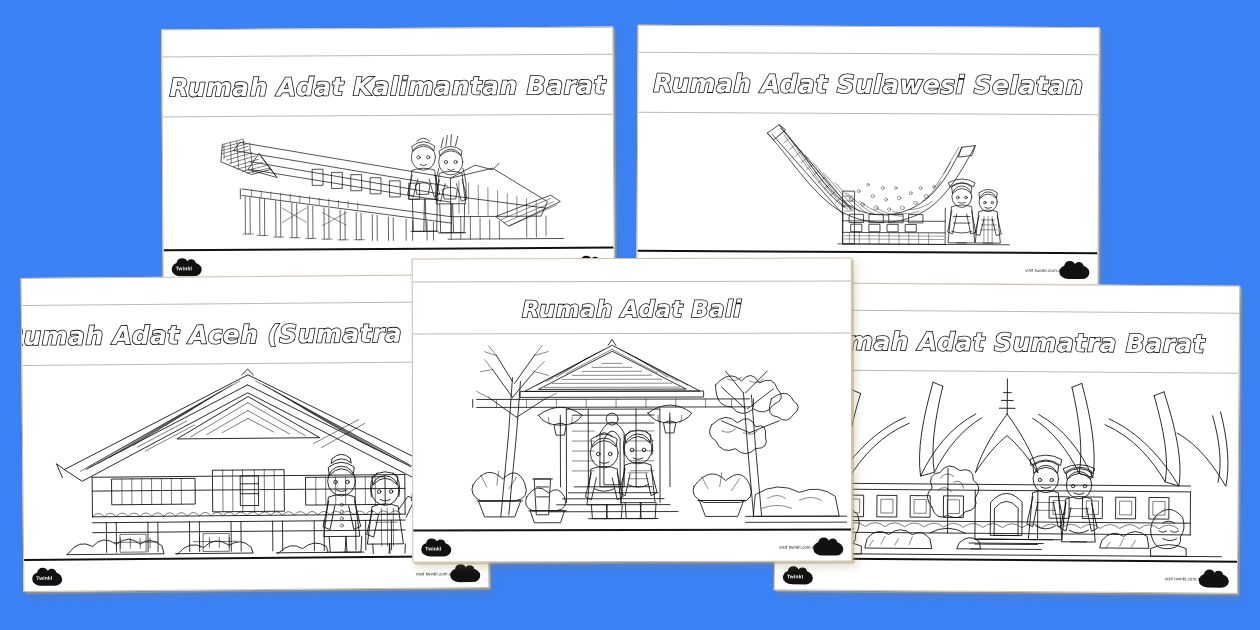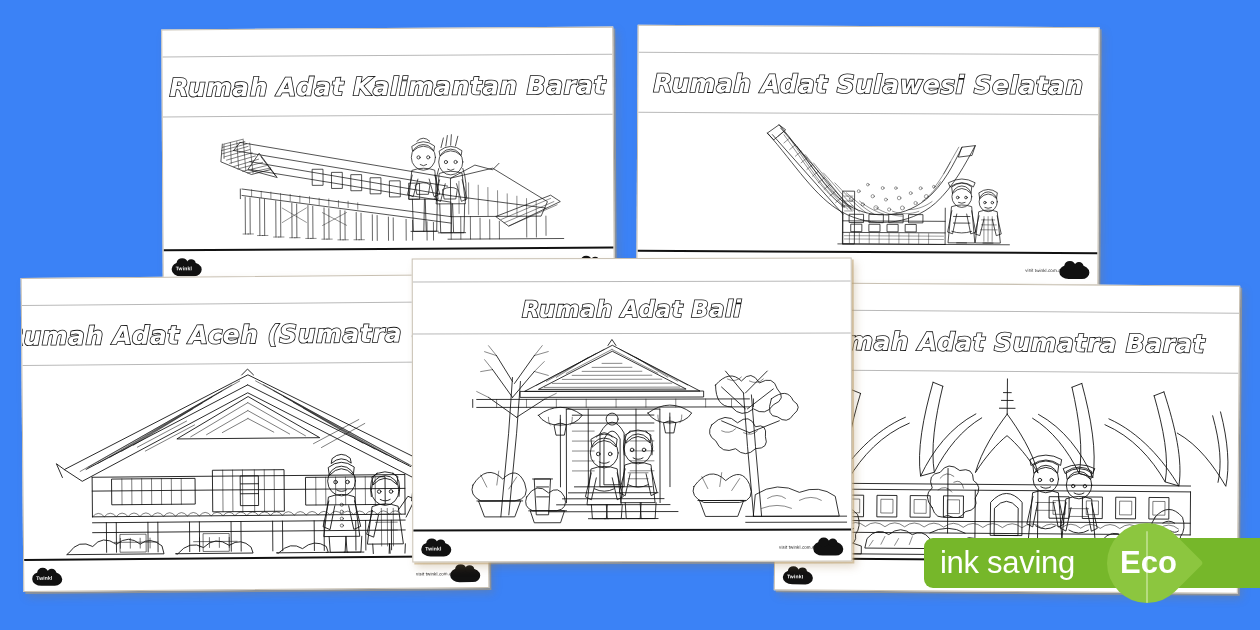--- a/index.html
+++ b/index.html
@@ -1196,21 +1196,14 @@
     <div class="twinkl-mark">
       <div class="twinkl-cloud"></div>
       <div class="twinkl-word">Twinkl</div>
     </div>
     <div class="twinkl-mark right">
       <div class="twinkl-url">visit twinkl.com.au</div>
       <div class="twinkl-cloud"></div>
     </div>
   </div>
 
-  <div id="eco-badge">
-    <div class="eco-pill"></div>
-    <div class="eco-ink">ink saving</div>
-    <div class="eco-leaf"></div>
-    <div class="eco-leaf-vein"></div>
-    <div class="eco-word">Eco</div>
-  </div>
 
 </div>
 
 </body></html>

